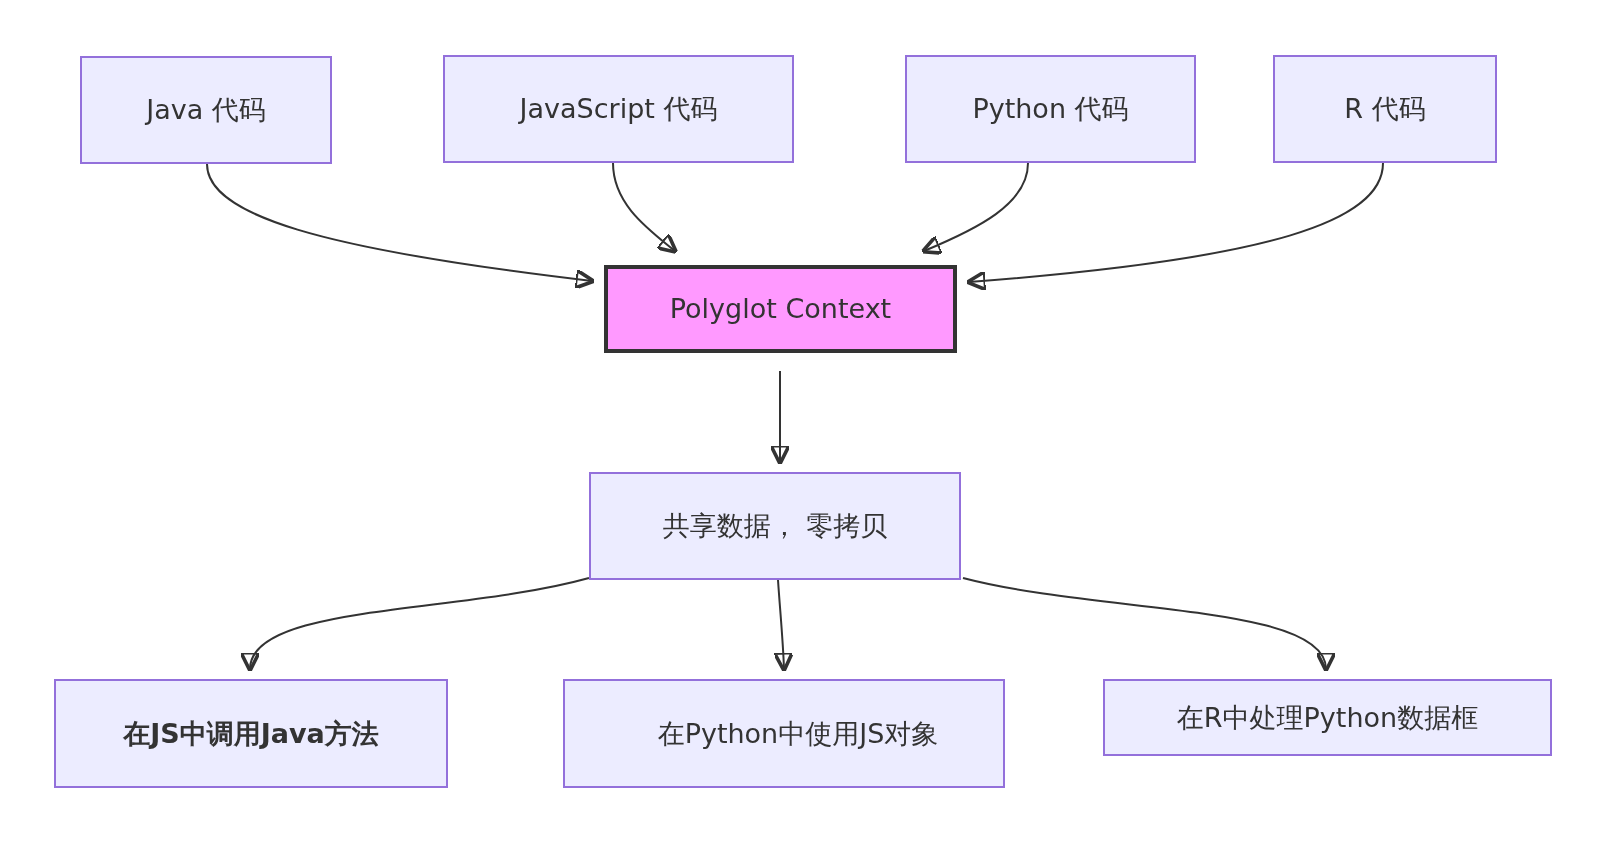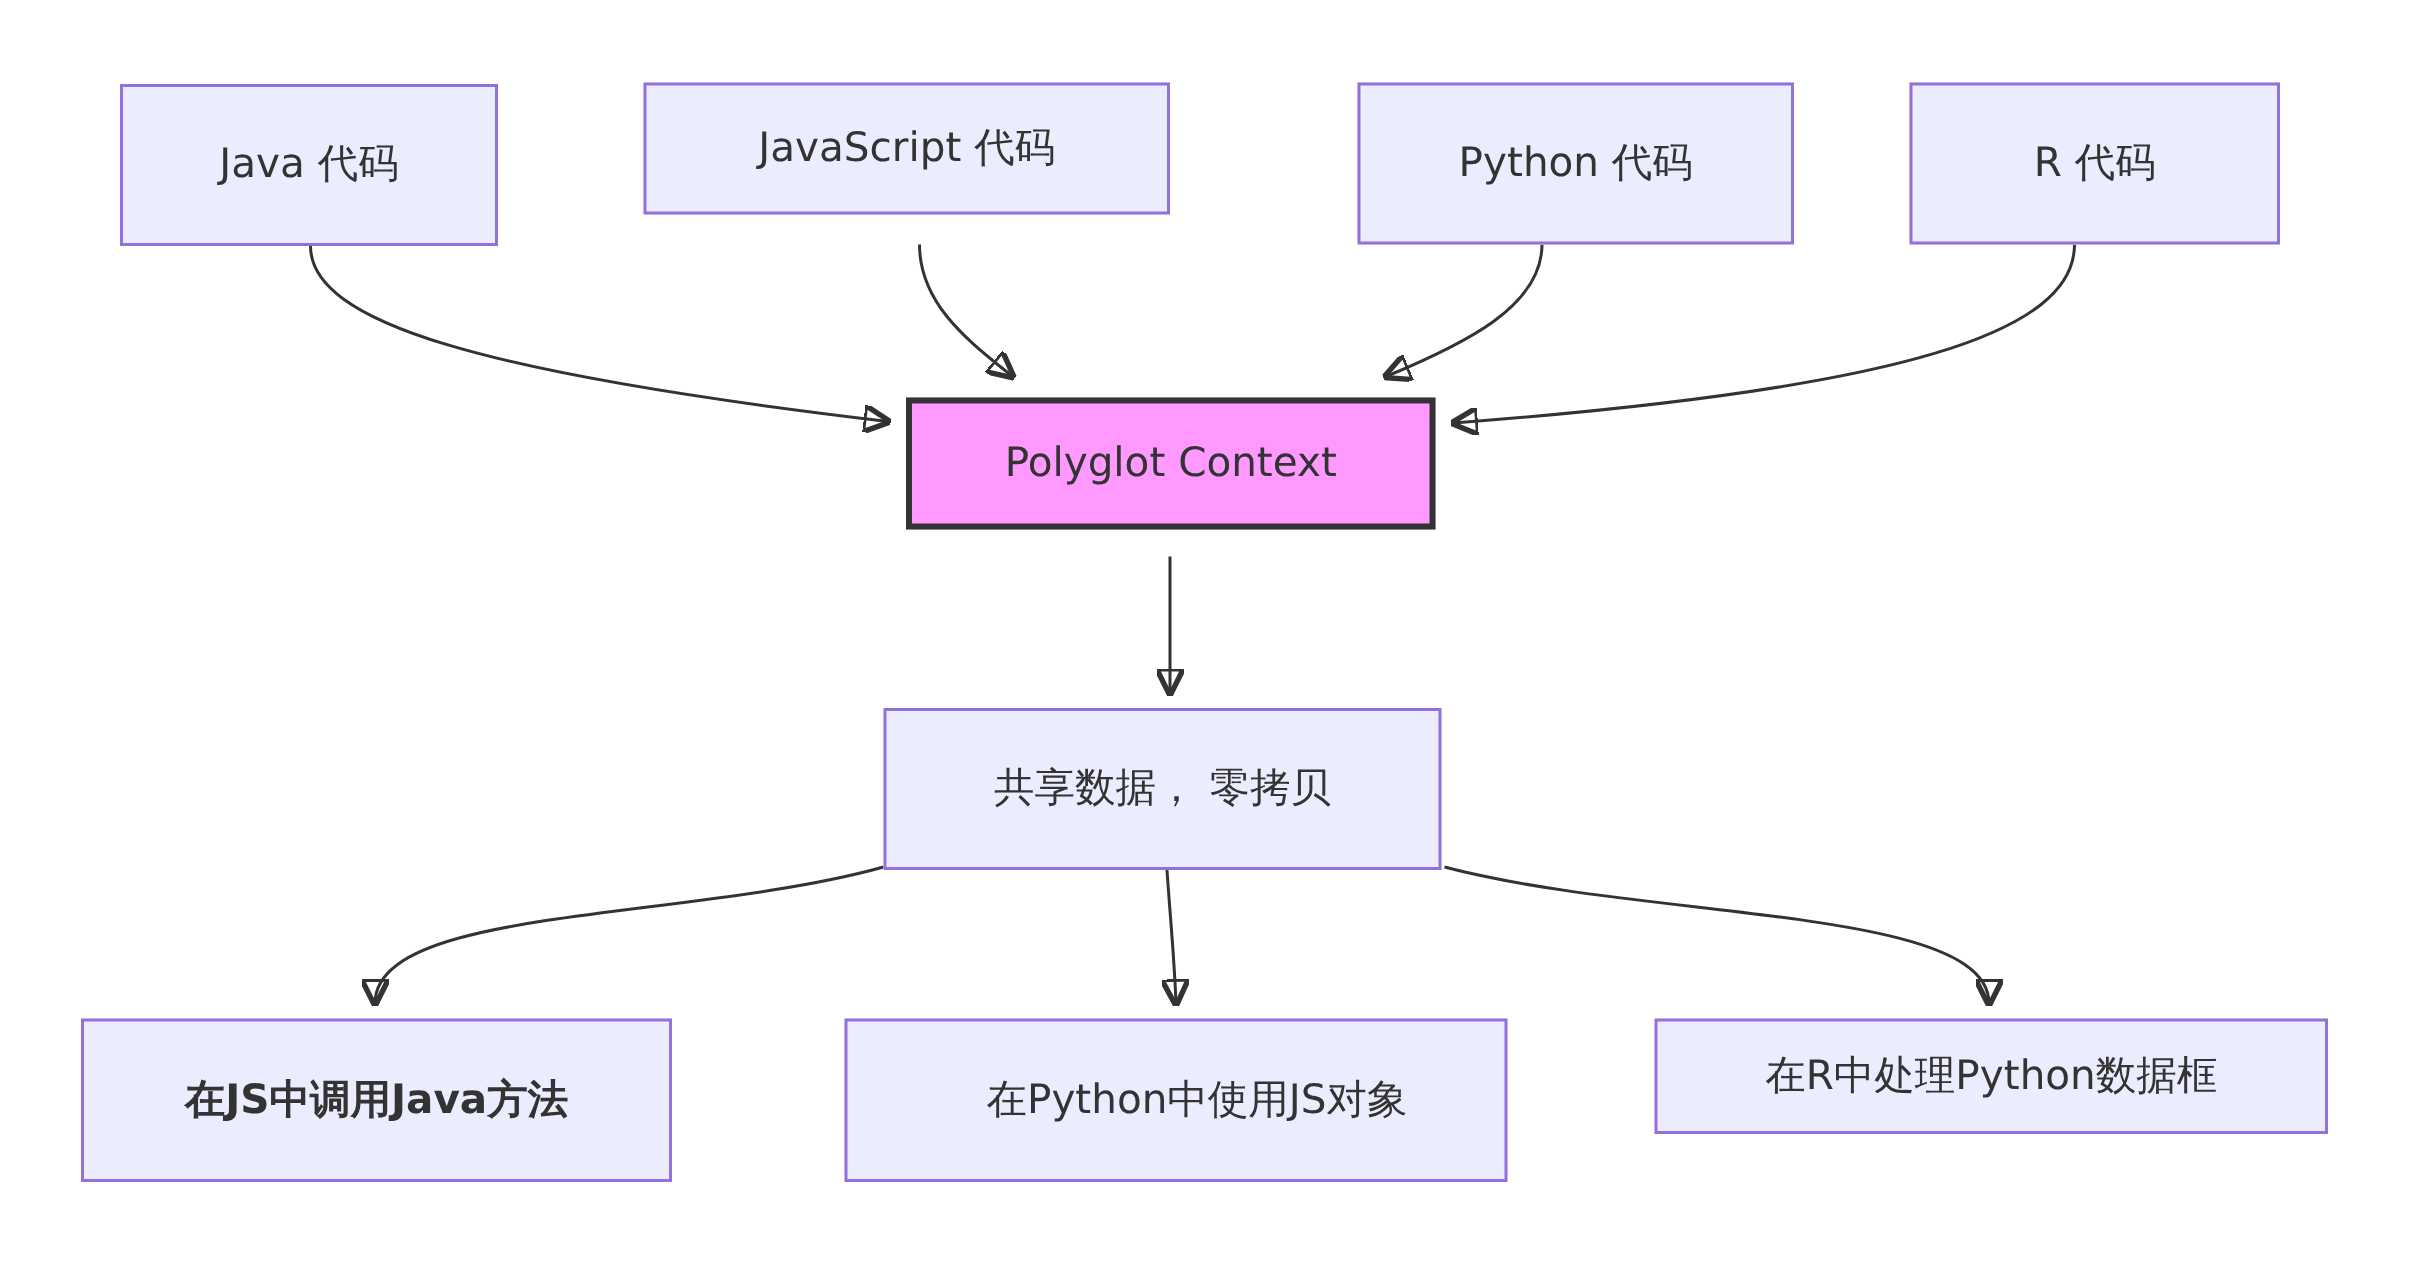--- a/index.html
+++ b/index.html
@@ -65,29 +65,29 @@
     <path d="M780,371 L780,462" marker-end="url(#arrow)"></path>
     <path d="M589,578 C460,614 250,604 250,669" marker-end="url(#arrow)"></path>
     <path d="M778,580 C780,610 783,640 784,669" marker-end="url(#arrow)"></path>
     <path d="M963,578 C1100,614 1326,604 1326,669" marker-end="url(#arrow)"></path>
   </svg>
 
   <div class="node" style="left:80px; top:56px; width:252px; height:108px;">
     <span>Java 代码</span>
   </div>
 
-  <div class="node" style="left:429px; top:55px; width:351px; height:88px;">
+  <div class="node" style="left:443px; top:55px; width:351px; height:108px;">
     <span>JavaScript 代码</span>
   </div>
 
   <div class="node" style="left:883px; top:55px; width:291px; height:108px;margin-left:22px;">
     <span>Python 代码</span>
   </div>
 
-  <div class="node" style="left:1273px; top:55px; width:247px; height:108px;">
+  <div class="node" style="left:1273px; top:55px; width:224px; height:108px;">
     <span>R 代码</span>
   </div>
 
   <div class="node emphasis" style="left:604px; top:265px; width:353px; height:88px;">
     <span>Polyglot Context</span>
   </div>
 
   <div class="node" style="left:589px; top:472px; width:372px; height:108px;">
     <span>共享数据， 零拷贝</span>
   </div>

